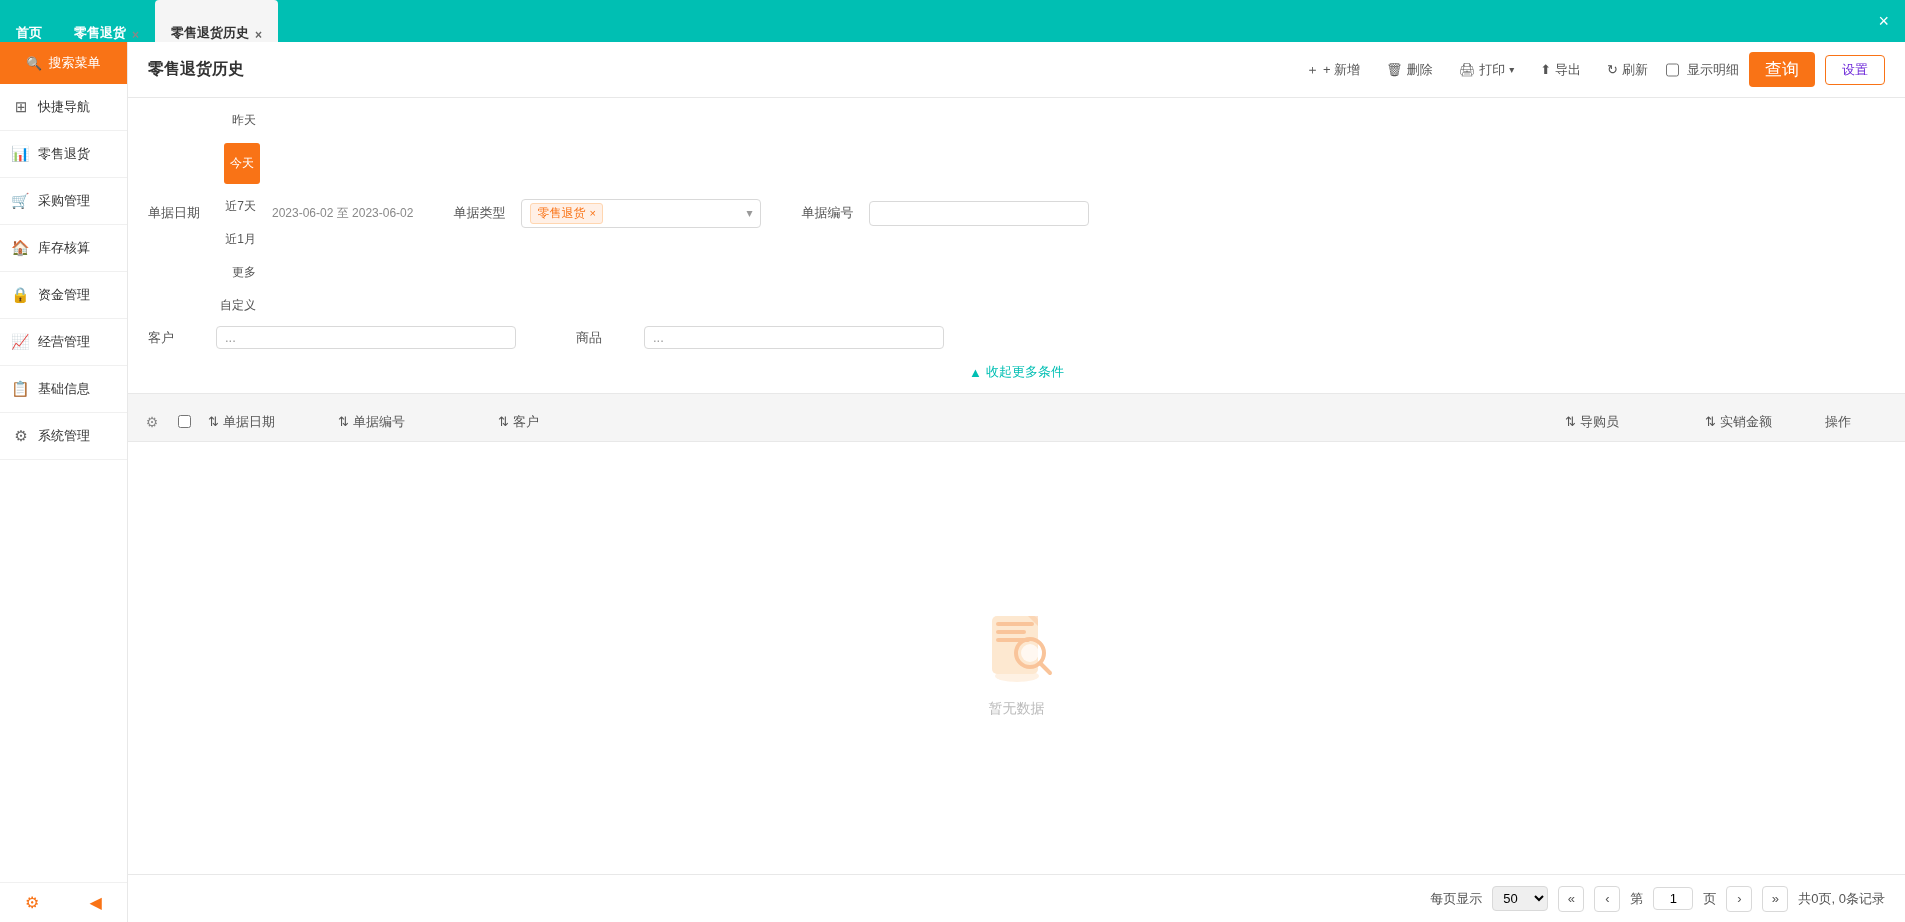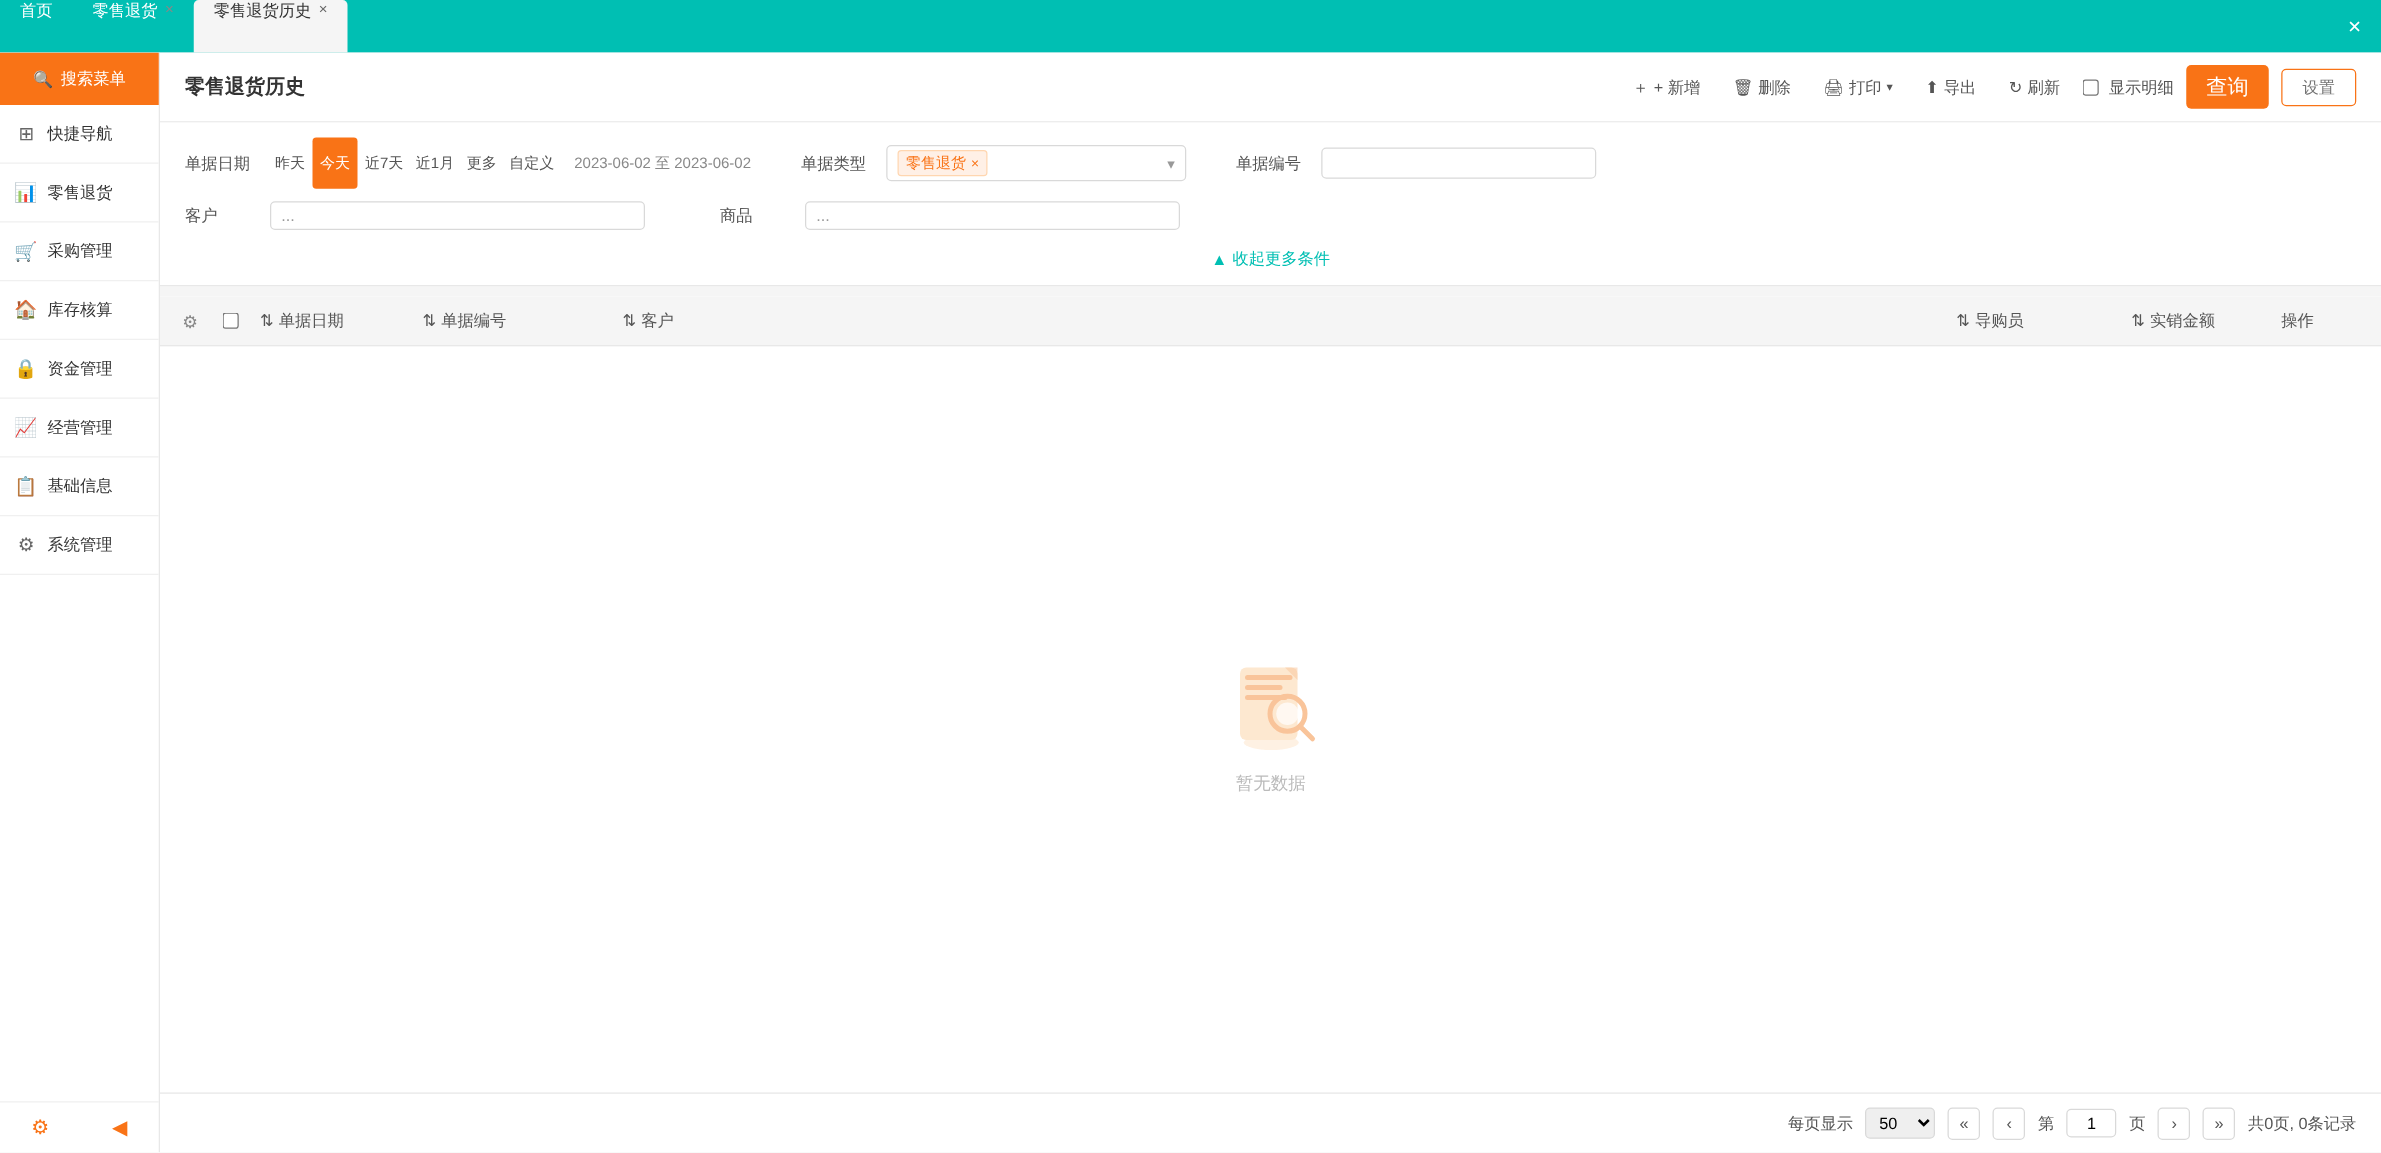--- a/index.html
+++ b/index.html
@@ -16,27 +16,28 @@
     }
     .top-nav-tabs {
       display: flex;
       align-items: center;
       flex: 1;
       height: 100%;
     }
     .nav-tab {
       height: 42px;
       display: flex;
-      align-items: flex-start;
+      align-items: flex-end;
       padding: 0 16px;
       font-size: 13px;
       color: #fff;
       cursor: pointer;
       white-space: nowrap;
       position: relative;
+      font-weight: bold;
     }
     .nav-tab.active {
       background: #f5f5f5;
       color: #333;
       border-radius: 4px 4px 0 0;
     }
     .nav-tab .close-btn {
       margin-left: 6px;
       font-size: 12px;
       color: #888;
@@ -159,21 +160,21 @@
       background: #f97316;
       color: #fff;
       border: none;
       padding: 6px 16px;
       border-radius: 4px;
       cursor: pointer;
       font-size: 17px;
     }
     .btn-setting {
       background: #fff;
-      color: #737373;
+      color: #6d28d9;
       border: 1px solid #f97316;
       padding: 5px 16px;
       border-radius: 4px;
       cursor: pointer;
       font-size: 13px;
     }
     .show-detail-checkbox {
       display: flex;
       gap: 8px;
       font-size: 13px;
@@ -203,22 +204,23 @@
       color: #555;
     }
     .filter-label {
       white-space: nowrap;
       color: #555;
       font-size: 13px;
       min-width: 60px;
     }
     .date-shortcuts {
       display: flex;
-      align-items: center;
-      gap: 2px;
+      align-items: flex-end;
+      gap: 12px;
+      flex-direction: column;
     }
     .date-shortcut {
       font-size: 12px;
       color: #555;
       cursor: pointer;
       padding: 2px 4px;
     }
     .date-shortcut.active {
       background: #f97316;
       color: #fff;

